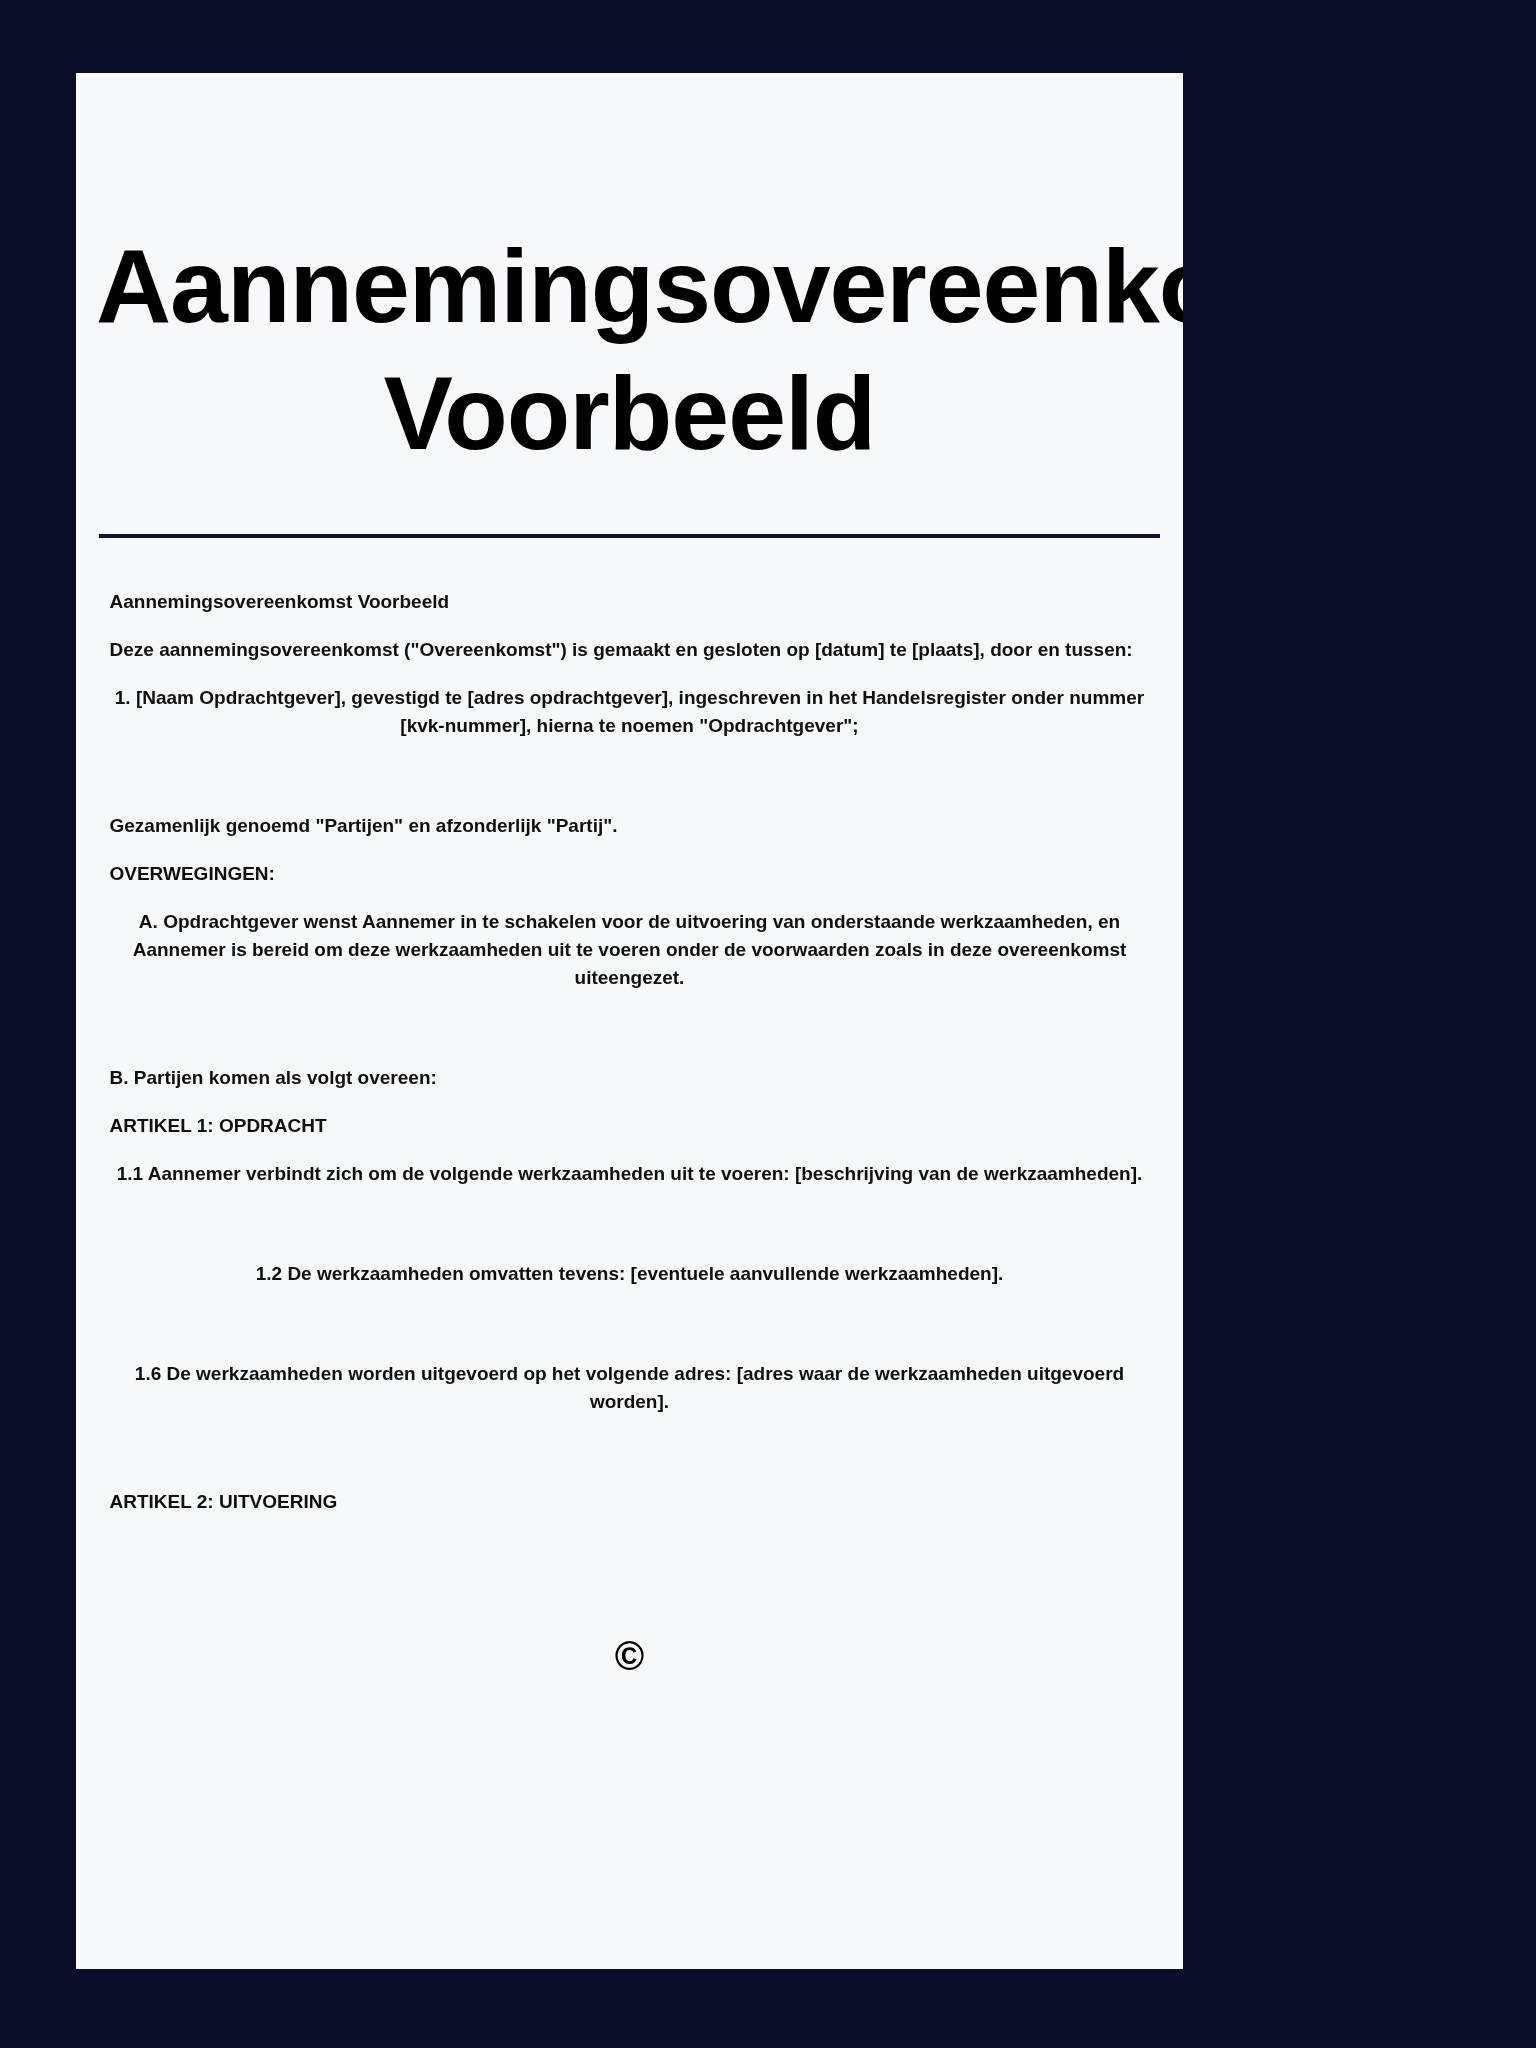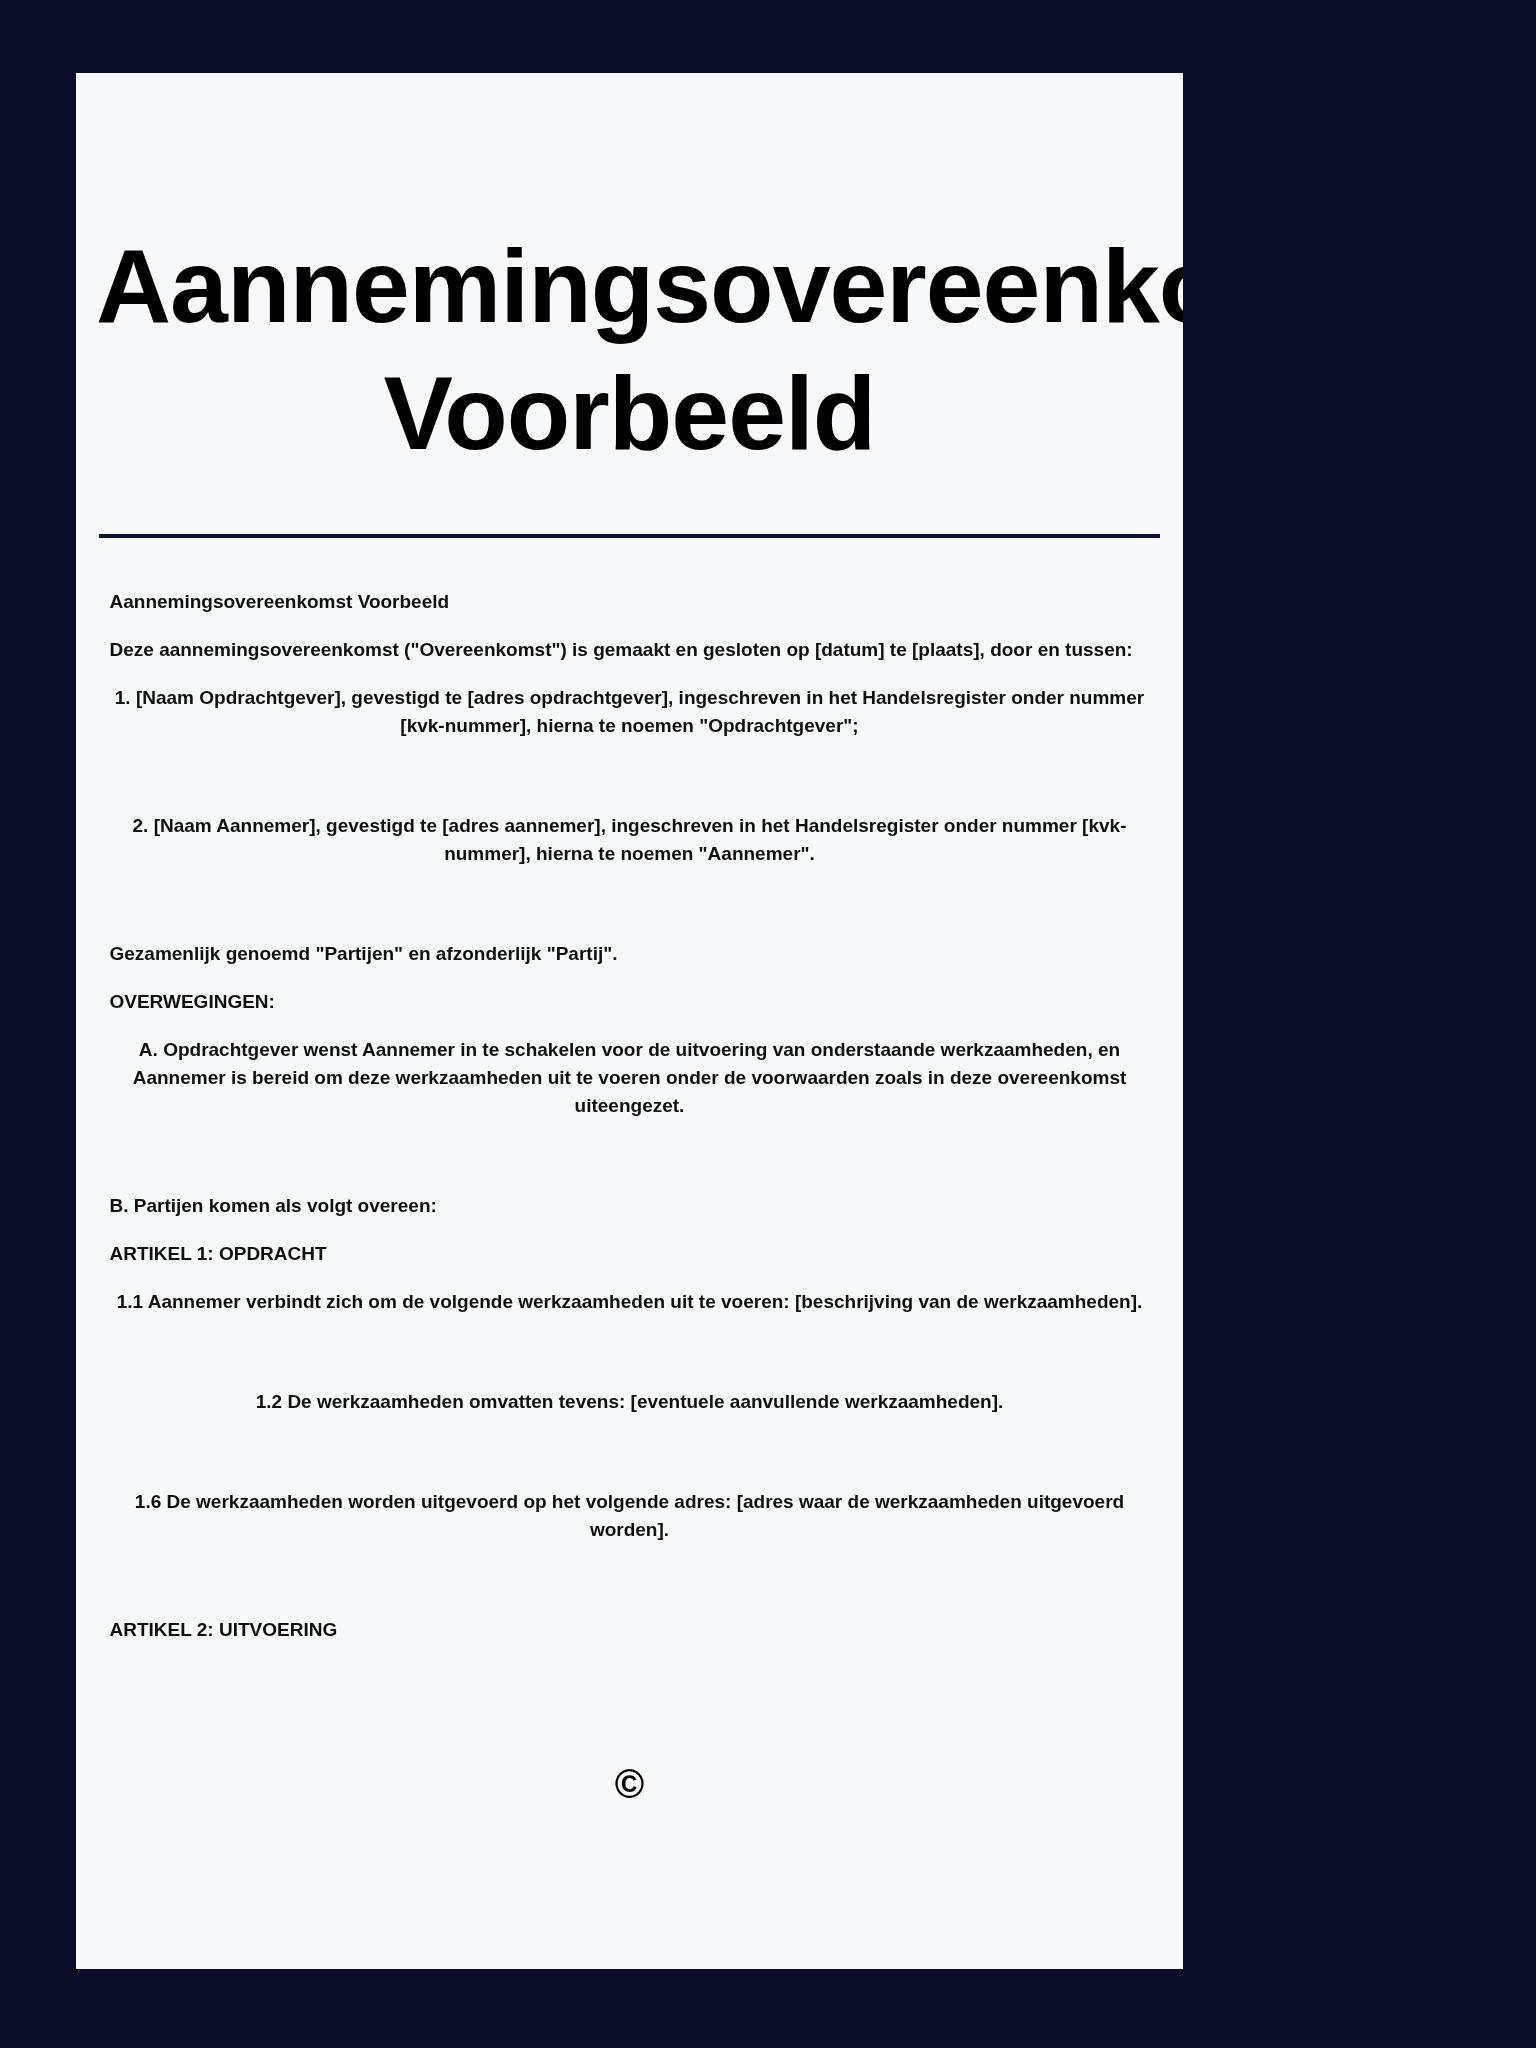--- a/index.html
+++ b/index.html
@@ -68,21 +68,20 @@
 <div class="page">
 
   <h1 class="title">Aannemingsovereenkomst Voorbeeld</h1>
 
   <hr class="divider">
 
   <div class="content">
     <p>Aannemingsovereenkomst Voorbeeld</p>
     <p>Deze aannemingsovereenkomst ("Overeenkomst") is gemaakt en gesloten op [datum] te [plaats], door en tussen:</p>
     <p class="gap-lg">1. [Naam Opdrachtgever], gevestigd te [adres opdrachtgever], ingeschreven in het Handelsregister onder nummer [kvk-nummer], hierna te noemen "Opdrachtgever";</p>
-    <p class="gap-lg">2. [Naam Aannemer], gevestigd te [adres aannemer], ingeschreven in het Handelsregister onder nummer [kvk-nummer], hierna te noemen "Aannemer".</p>
     <p>Gezamenlijk genoemd "Partijen" en afzonderlijk "Partij".</p>
     <p>OVERWEGINGEN:</p>
     <p class="gap-lg">A. Opdrachtgever wenst Aannemer in te schakelen voor de uitvoering van onderstaande werkzaamheden, en Aannemer is bereid om deze werkzaamheden uit te voeren onder de voorwaarden zoals in deze overeenkomst uiteengezet.</p>
     <p>B. Partijen komen als volgt overeen:</p>
     <p>ARTIKEL 1: OPDRACHT</p>
     <p class="gap-lg">1.1 Aannemer verbindt zich om de volgende werkzaamheden uit te voeren: [beschrijving van de werkzaamheden].</p>
     <p class="gap-lg">1.2 De werkzaamheden omvatten tevens: [eventuele aanvullende werkzaamheden].</p>
     <p class="gap-lg">1.6 De werkzaamheden worden uitgevoerd op het volgende adres: [adres waar de werkzaamheden uitgevoerd worden].</p>
     <p>ARTIKEL 2: UITVOERING</p>
   </div>

